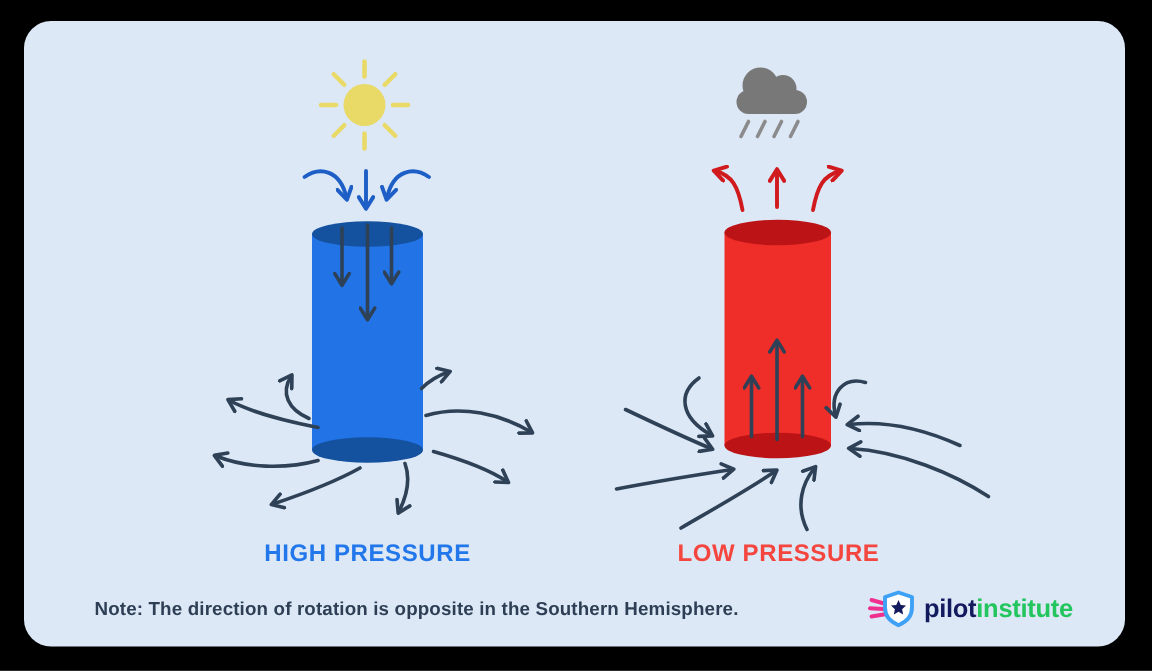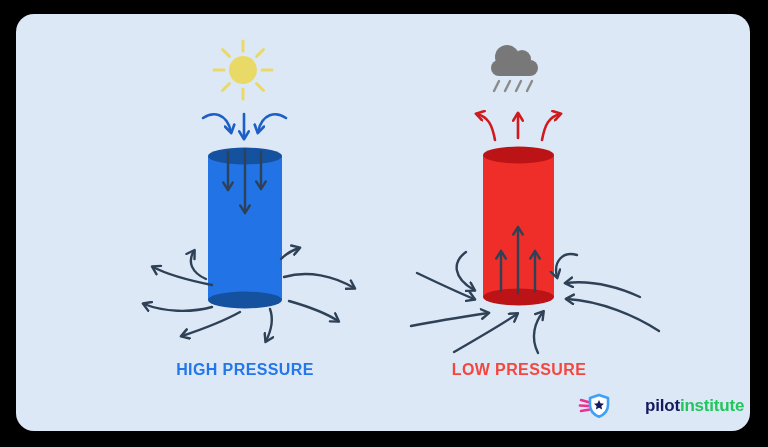--- a/index.html
+++ b/index.html
@@ -9,21 +9,21 @@
           background:#dce8f6; border-radius:18px; }
   .diagram { position:absolute; left:0; top:0; }
   .pressure-label { position:absolute; top:361px; width:200px; text-align:center;
           font-size:16px; font-weight:bold; letter-spacing:.4px; }
   .pressure-label.high { left:145px; color:#2277ea; }
   .pressure-label.low  { left:419px; color:#f4463e; }
   .note { position:absolute; left:63px; top:399px; font-size:12.5px; font-weight:bold;
           color:#2e3f55; letter-spacing:.1px; }
   .logo { position:absolute; left:578px; top:391px; display:flex; align-items:center; gap:4px; }
   .logo-text { font-size:17px; font-weight:bold; letter-spacing:-.2px; }
-  .logo-text .brand-a { color:#141a5e;margin-left:29px; }
+  .logo-text .brand-a { color:#141a5e; }
   .logo-text .brand-b { color:#22c55e; }
 </style>
 </head>
 <body>
 
 <div class="stage">
   <div class="card"></div>
 
   <svg class="diagram" width="768" height="447" viewBox="0 0 768 447">
     <defs>
@@ -121,20 +121,21 @@
       <path d="M 538 353 C 530 337, 535 322, 543 312" marker-end="url(#ah-navy)"></path>
       <path d="M 577 255 C 563 251, 553 261, 557 277" marker-end="url(#ah-navy)"></path>
       <path d="M 640 297 C 618 287, 593 280, 566 283" marker-end="url(#ah-navy)"></path>
       <path d="M 659 331 C 636 316, 601 301, 567 299" marker-end="url(#ah-navy)"></path>
     </g>
   </svg>
 
   <div class="pressure-label high">HIGH PRESSURE</div>
   <div class="pressure-label low">LOW PRESSURE</div>
 
+  <div class="note">Note: The direction of rotation is opposite in the Southern Hemisphere.</div>
 
   <div class="logo">
     <svg width="34" height="30" viewBox="0 0 34 30">
       <g fill="none" stroke-width="2.6" stroke-linecap="round" stroke="#f0308f">
         <line x1="3" y1="9" x2="12" y2="11.5"></line>
         <line x1="2" y1="14.5" x2="11" y2="15"></line>
         <line x1="3" y1="20" x2="12" y2="18.5"></line>
       </g>
       <path d="M 21 4 L 30 7 V 14 C 30 19.5 26.5 23.5 21 25.8 C 15.5 23.5 12 19.5 12 14 V 7 Z" fill="#ffffff" stroke-width="2.6" stroke-linejoin="round" stroke="#3fa1f6"></path>
       <polygon points="21,9 22.5,12.3 26,12.7 23.4,15.1 24.1,18.6 21,16.8 17.9,18.6 18.6,15.1 16,12.7 19.5,12.3" fill="#141a5e"></polygon>

